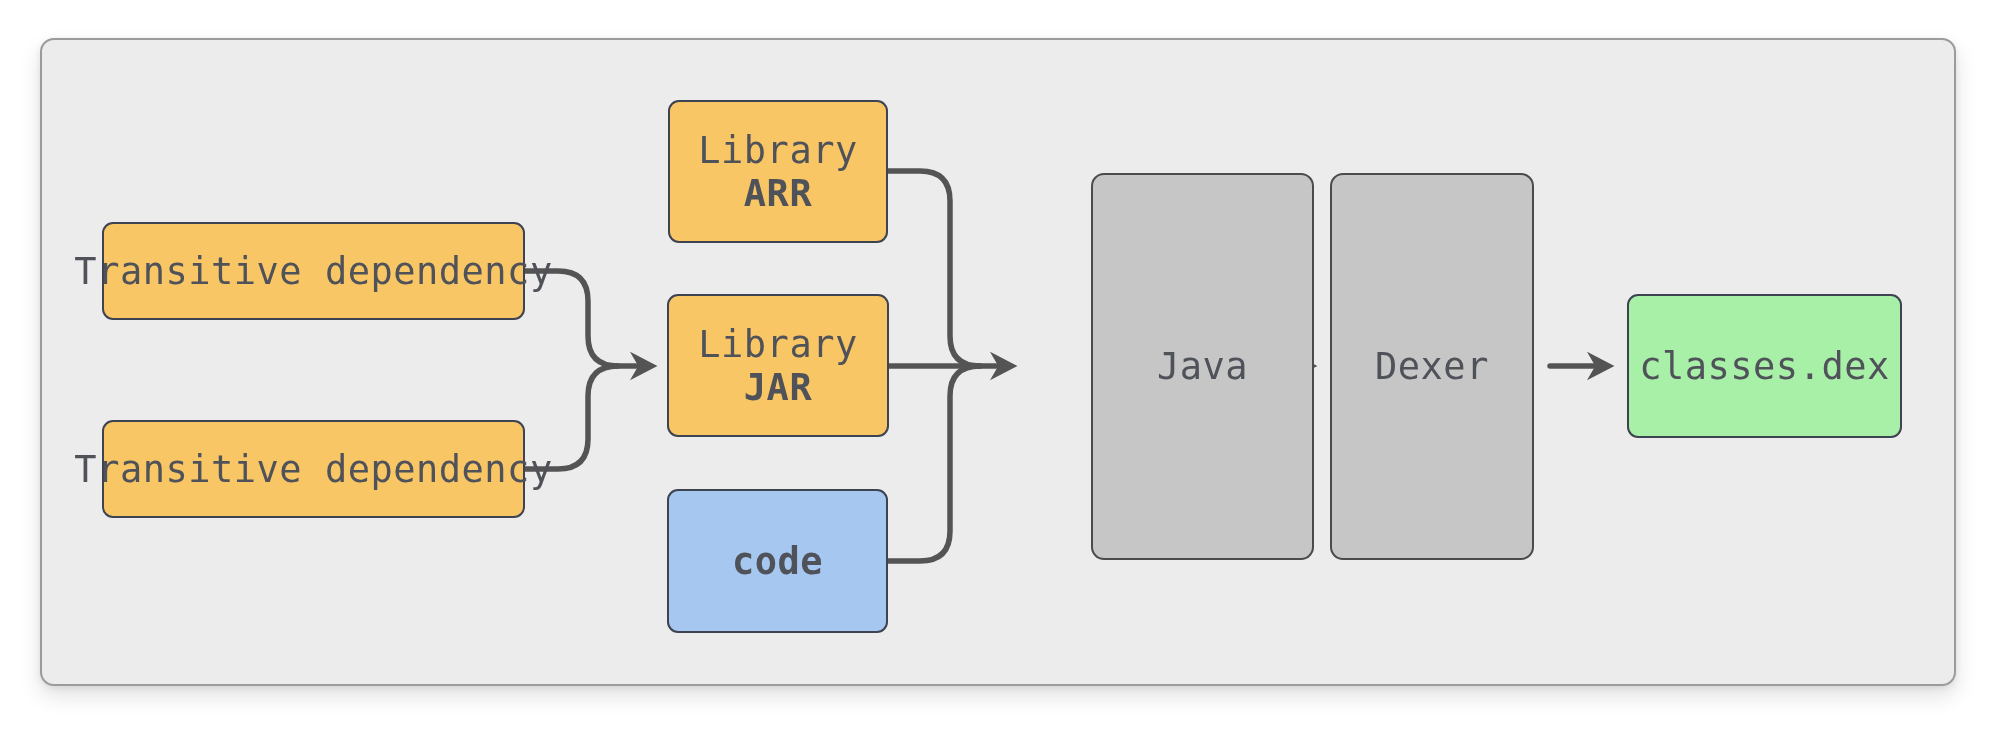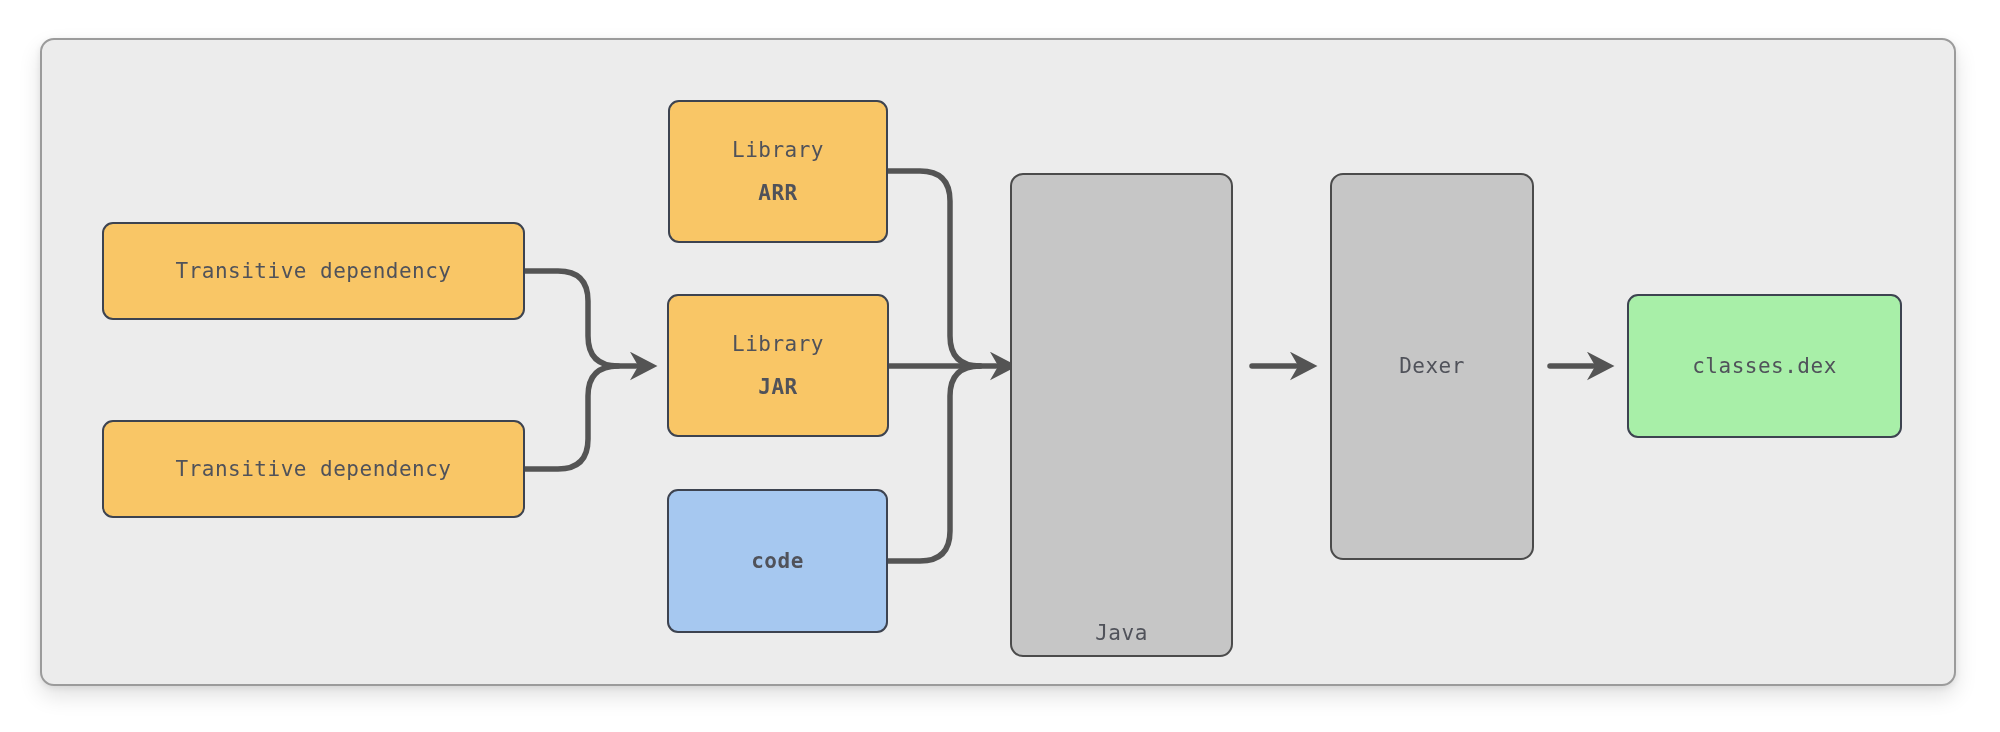--- a/index.html
+++ b/index.html
@@ -48,21 +48,21 @@
   .node {
     position: absolute;
     display: flex;
     flex-direction: column;
     align-items: center;
     justify-content: center;
     box-sizing: border-box;
     border: 2.5px solid var(--node-border, #3d4350);
     border-radius: 11px;
     color: var(--text, #50525a);
-    font-size: 21px;
+    font-size: 37px;
     line-height: 43px;
     text-align: center;
     letter-spacing: 0.5px;
     white-space: nowrap;
   }
   .node.yellow { background: var(--yellow, #f9c666); }
   .node.blue   { background: var(--blue,   #a6c8f0); }
   .node.green  { background: var(--green,  #a8efa8); }
   .node.gray   {
     background: var(--gray, #c6c6c6);
@@ -115,21 +115,21 @@
 
   <div class="node yellow" style="left:667px; top:294px; width:222px; height:143px;">
     <span>Library</span>
     <span class="bold">JAR</span>
   </div>
 
   <div class="node blue" style="left:667px; top:489px; width:221px; height:144px;">
     <span class="bold">code</span>
   </div>
 
-  <div class="node gray" style="left:1010px; top:173px; width:223px; height:484px;justify-content:flex-end;">
+  <div class="node gray" style="left:1091px; top:173px; width:223px; height:387px;">
     <span>Java</span>
   </div>
 
   <div class="node gray" style="left:1330px; top:173px; width:204px; height:387px;">
     <span>Dexer</span>
   </div>
 
   <div class="node green" style="left:1627px; top:294px; width:275px; height:144px;">
     <span>classes.dex</span>
   </div>

